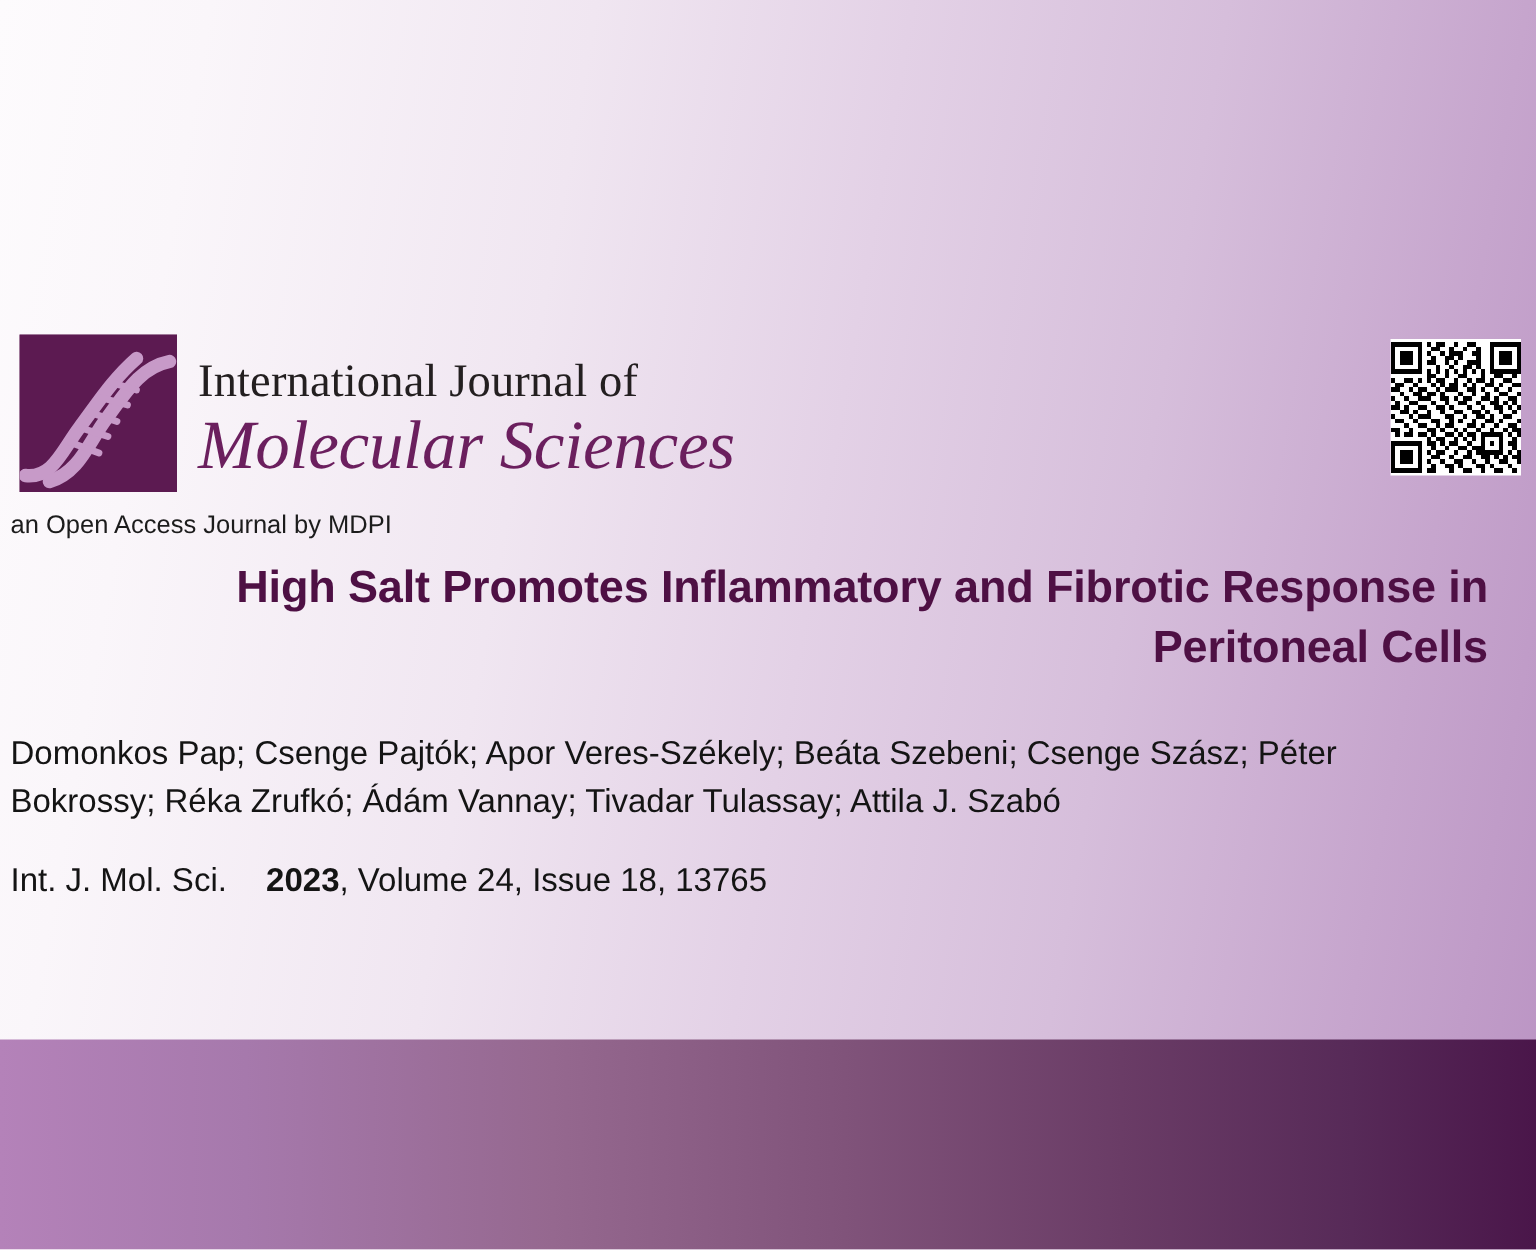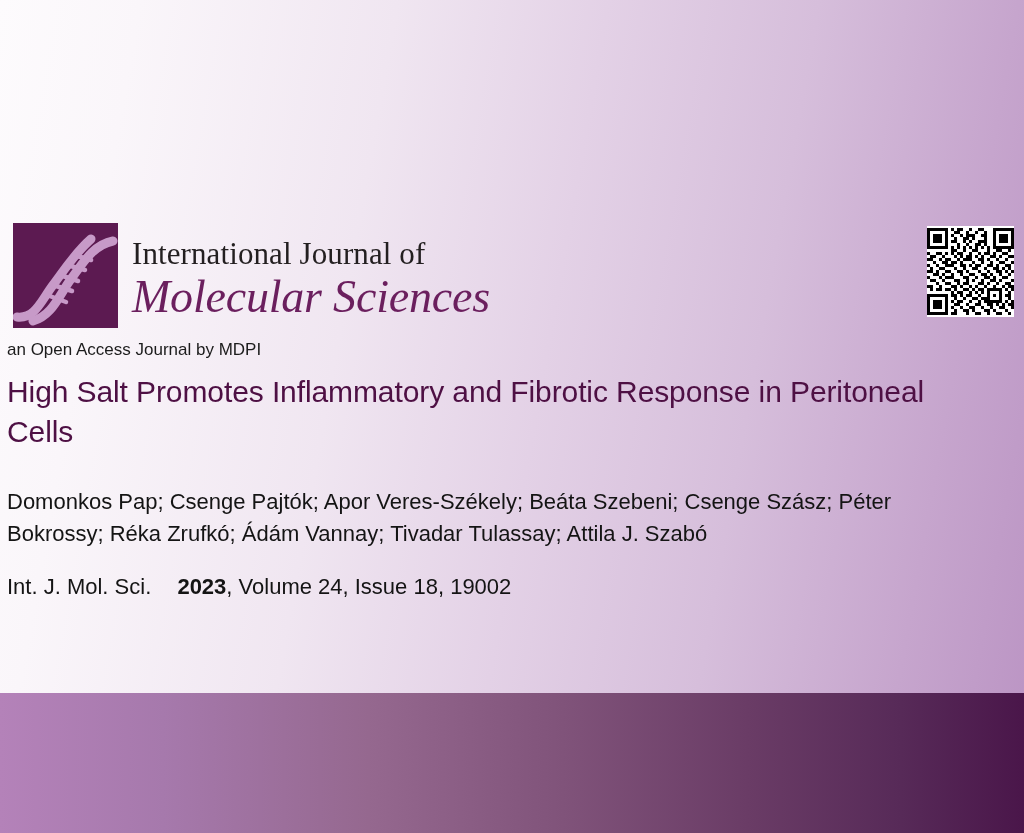--- a/index.html
+++ b/index.html
@@ -84,24 +84,25 @@
     white-space: nowrap;
   }
 
   
   #article-title {
     position: absolute;
     left: 7px;
     top: 372px;
     width: 985px;
     font-size: 30px;
-    font-weight: normal;
+    font-weight: bold;
     color: #4e1044;
     line-height: 1.33;
     letter-spacing: -0.1px;
+    text-align: right;
   }
 
   
   #authors {
     position: absolute;
     left: 7px;
     top: 486px;
     width: 930px;
     font-size: 22px;
     color: #141414;
@@ -161,21 +162,21 @@
     </div>
   </div>
 
   <div id="tagline">an Open Access Journal by MDPI</div>
 
   <div id="article-title">High Salt Promotes Inflammatory and Fibrotic Response in Peritoneal Cells</div>
 
   <div id="authors">Domonkos Pap; Csenge Pajtók; Apor Veres-Székely; Beáta Szebeni; Csenge Szász; Péter Bokrossy; Réka Zrufkó; Ádám Vannay; Tivadar Tulassay; Attila J. Szabó</div>
 
   <div id="citation">
-    <span class="journal-abbrev">Int. J. Mol. Sci.</span><span>&nbsp;</span><span class="year">2023</span><span class="rest">, Volume 24, Issue 18, 19002</span>
+    <span class="journal-abbrev">Int. J. Mol. Sci.</span><span>&nbsp;</span><span class="year">2023</span><span class="rest">, Volume 24, Issue 18, 13765</span>
   </div>
 
   <div id="qr-code">
     <svg viewBox="0 0 29 29" shape-rendering="crispEdges" aria-hidden="true">
       <rect width="29" height="29" fill="#ffffff"></rect>
       <g fill="#000000">
 
         <rect x="0" y="0" width="7" height="1"></rect>
           <rect x="0" y="6" width="7" height="1"></rect>
         <rect x="0" y="0" width="1" height="7"></rect>

